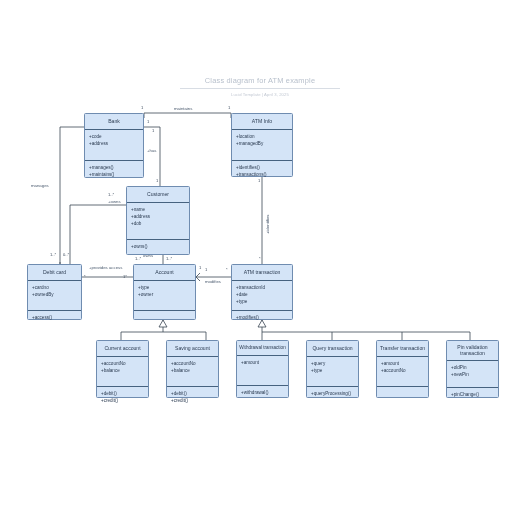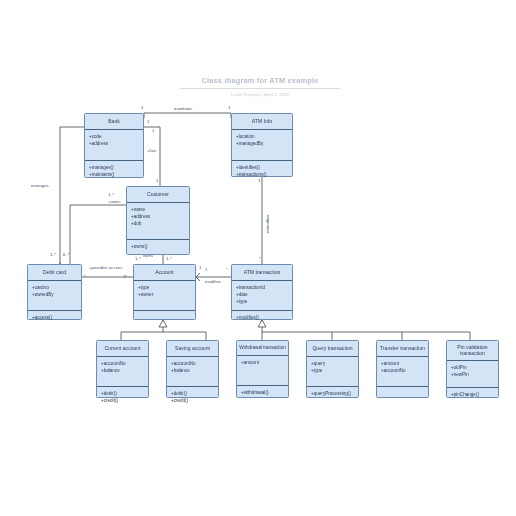--- a/index.html
+++ b/index.html
@@ -30,21 +30,21 @@
   
   .title-block {
     position: absolute;
     left: 180px;
     top: 76px;
     width: 160px;
     text-align: center;
   }
   .diagram-title {
     font-size: 7.4px;
-    font-weight: bold;
+    font-weight: normal;
     color: #b8c0cc;
     letter-spacing: .2px;
     white-space: nowrap;
     border-bottom: 1px solid #d8dde4;
     padding-bottom: 2.5px;
   }
   .diagram-sub {
     font-size: 4.2px;
     color: #c3c9d3;
     margin-top: 3px;

